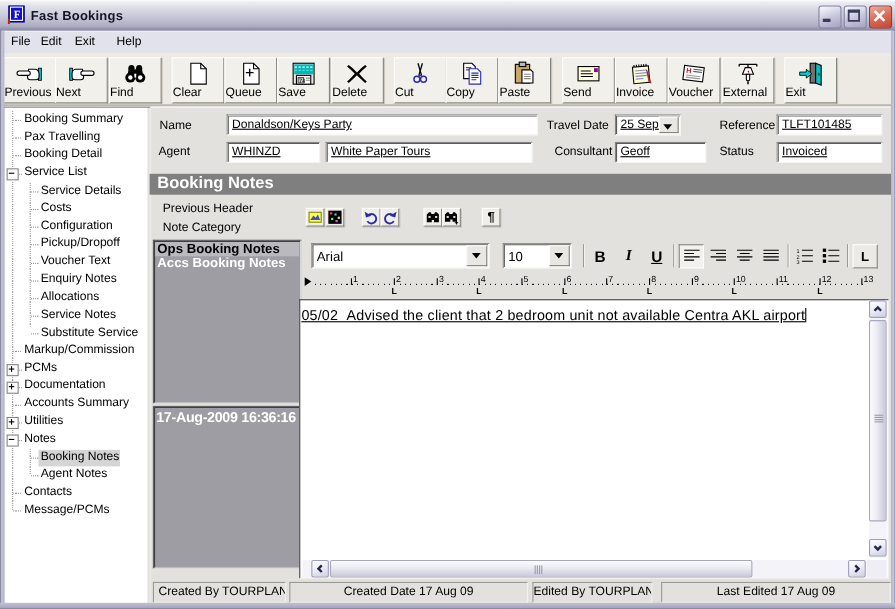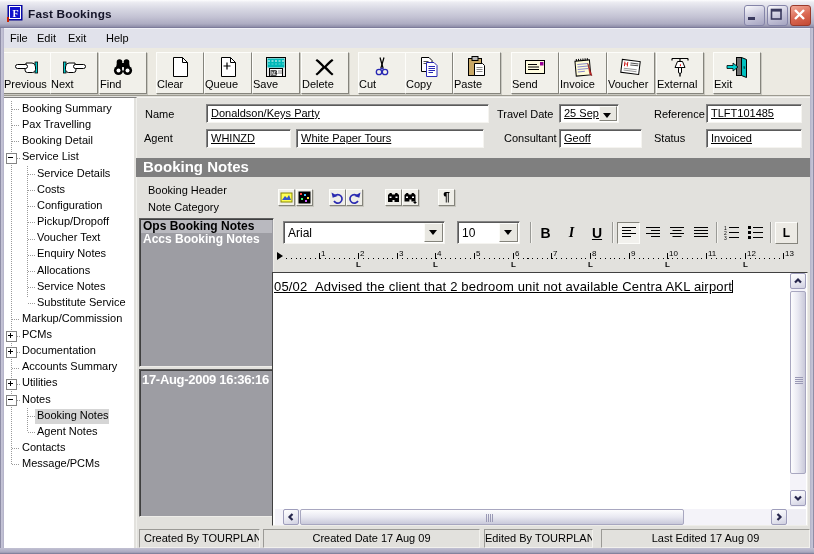--- a/index.html
+++ b/index.html
@@ -321,21 +321,21 @@
 <div class="titem" style="left:22px;top:362px">Accounts Summary</div>
 <div class="titem" style="left:22px;top:378px">Utilities</div>
 <div class="titem" style="left:22px;top:395px">Notes</div>
 <div class="titem" style="left:37px;top:411px">Booking Notes</div>
 <div class="titem" style="left:37px;top:427px">Agent Notes</div>
 <div class="titem" style="left:22px;top:443px">Contacts</div>
 <div class="titem" style="left:22px;top:459px">Message/PCMs</div>
 </div>
 <div class="abs" id="noteshdr">Booking Notes</div>
 <div class="abs" id="rest" style="left:0;top:0;width:814px;height:554px">
-<span class="small" style="position:absolute;left:148px;top:184px">Booking Header</span>
+<span class="small" style="position:absolute;left:148px;top:184px">Previous Header</span>
 <span class="small" style="position:absolute;left:148px;top:201px">Note Category</span>
 
 <div class="sbtn" style="left:278px;top:189px"><svg width="15" height="15" viewBox="0 0 15 15">
         <rect x="2" y="3" width="11" height="9" fill="#ffff55" stroke="#888800" stroke-width="1"></rect>
         <path d="M3 10 l3 -4 2 2 2 -3 2 5 z" fill="#3355cc"></path>
       </svg></div>
 <div class="sbtn" style="left:296px;top:189px"><svg width="15" height="15" viewBox="0 0 15 15">
         <rect x="1.5" y="1.5" width="12" height="12" fill="#000"></rect>
         <rect x="3" y="3" width="2" height="2" fill="#ff4040"></rect>
         <rect x="7" y="4" width="2" height="2" fill="#40c0ff"></rect>

